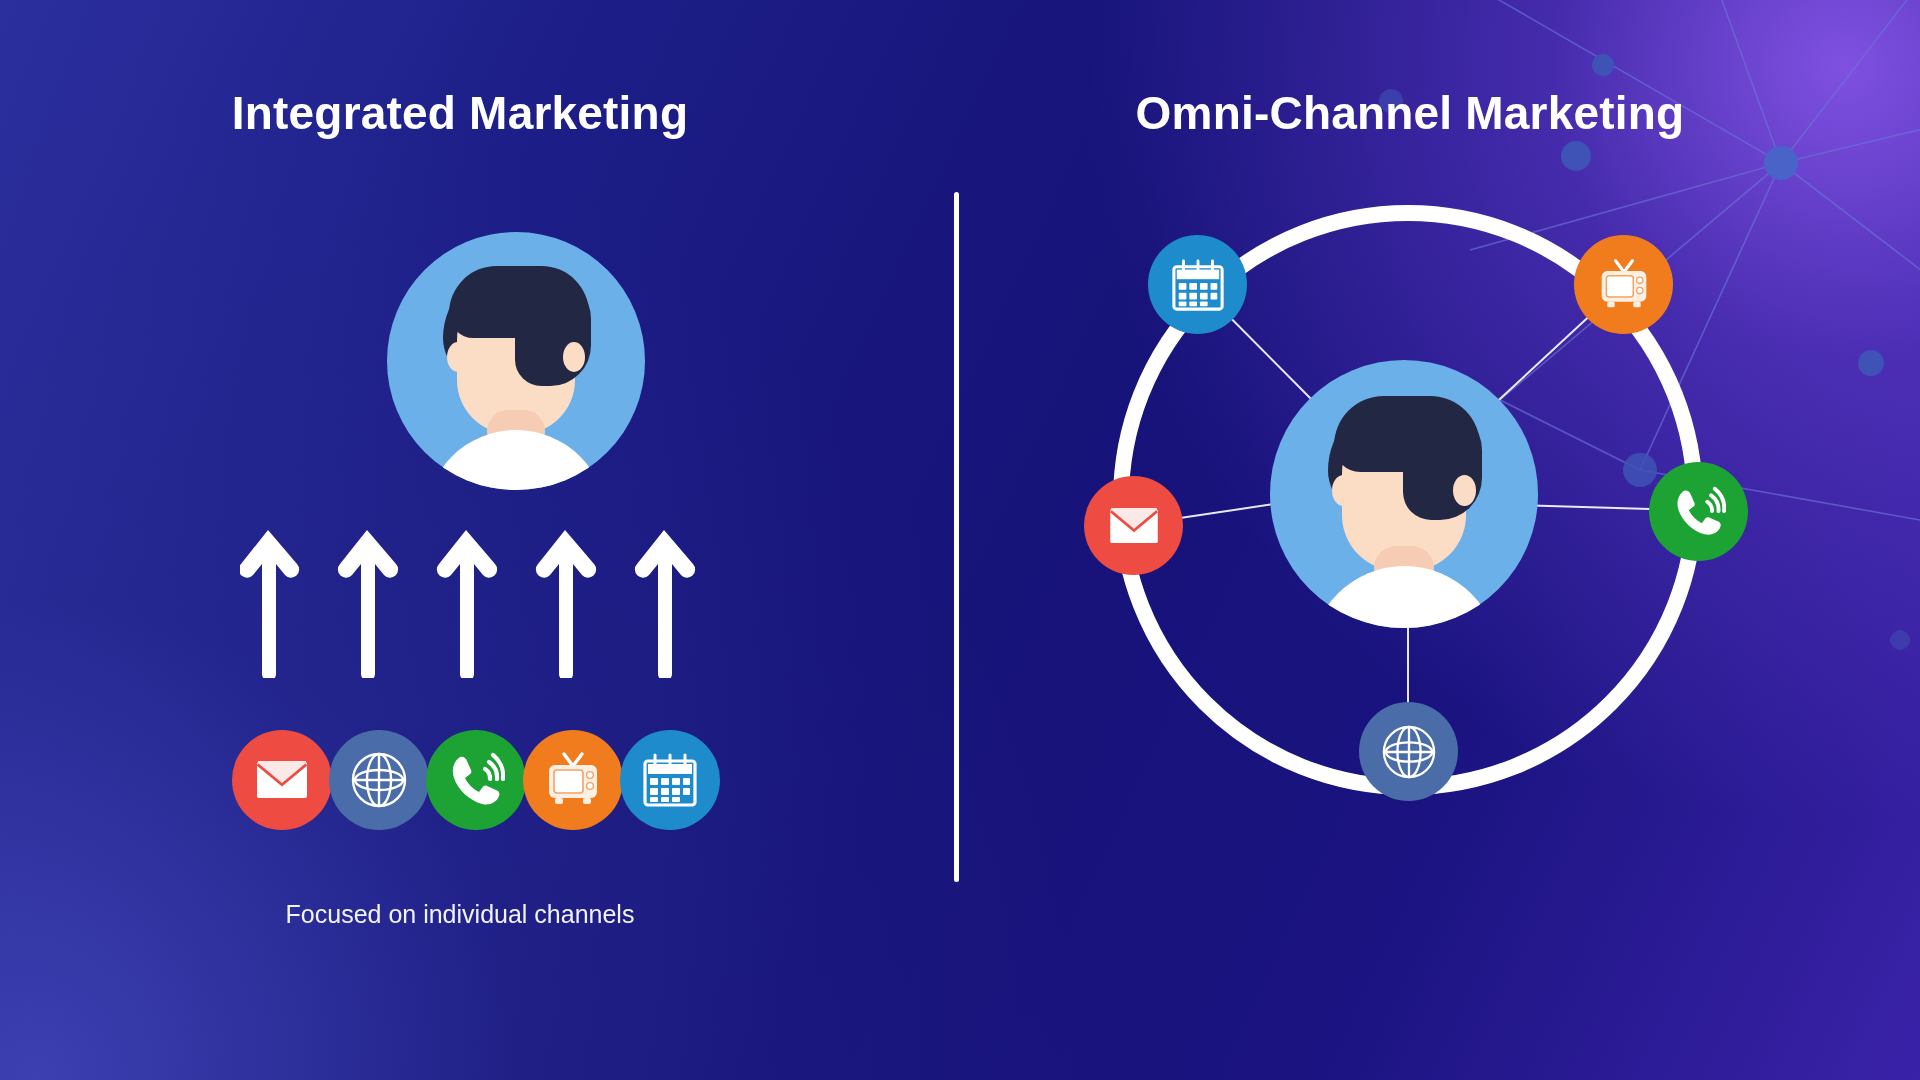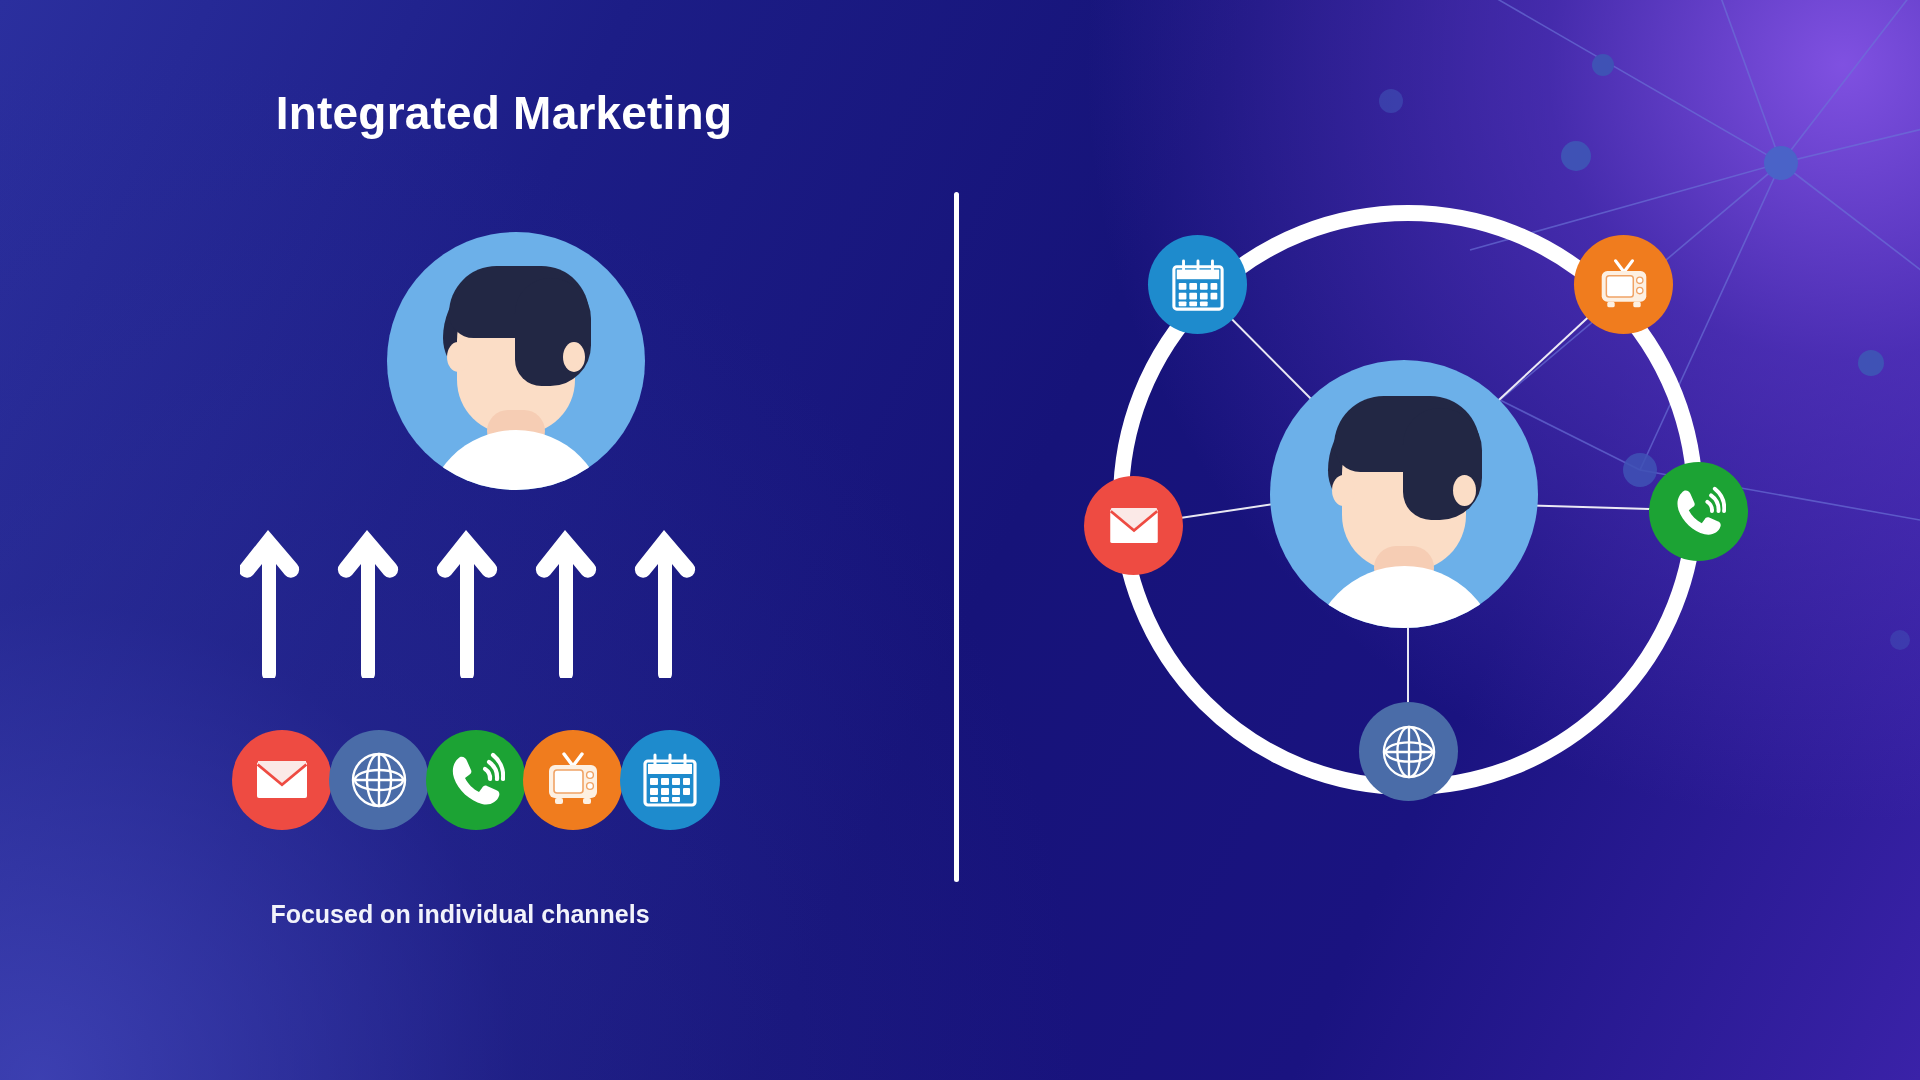--- a/index.html
+++ b/index.html
@@ -15,32 +15,31 @@
       radial-gradient(circle at 2% 100%, rgba(70,74,190,.75) 0%, rgba(45,48,150,.35) 22%, rgba(26,26,122,0) 48%),
       linear-gradient(115deg,#2b2f9e 0%,#1c1d86 26%,#161379 52%,#1a1380 74%,#3a22a8 100%);
   }
   
   .deco{position:absolute;inset:0;pointer-events:none;}
   
   .title{
     position:absolute;top:86px;
     color:#ffffff;font-size:46px;font-weight:700;letter-spacing:.2px;
     white-space:nowrap;
-    padding-left:44px;
   }
   #title-left{left:0;width:920px;text-align:center;}
   #title-right{left:900px;width:1020px;text-align:center;}
   
   #divider{
     position:absolute;left:954px;top:192px;width:5px;height:690px;
     background:#ffffff;border-radius:3px;
   }
   
   .caption{
-    position:absolute;color:#f2f3fb;font-size:25px;font-weight:700;white-space:nowrap;
+    position:absolute;color:#f2f3fb;font-size:25px;font-weight:400;white-space:nowrap;
   }
   #caption-left{left:0;width:920px;text-align:center;top:900px;}
   #caption-right{left:900px;width:1020px;text-align:center;top:900px;}
   
   #avatar-left{position:absolute;left:387px;top:232px;width:258px;height:258px;}
   .avatar{position:relative;border-radius:50%;overflow:hidden;background:#6cb0e9;}
   .av-hair{position:absolute;border-radius:50% 50% 42% 42%/58% 58% 42% 42%;background:#222744;}
   .av-face{position:absolute;background:#fbddc6;}
   .av-ear{position:absolute;background:#fbddc6;border-radius:50%;}
   .av-neck{position:absolute;background:#f6cdb4;}
@@ -84,20 +83,21 @@
     <circle cx="1781" cy="163" r="17" fill="#4a63c8"></circle>
     <circle cx="1603" cy="65" r="11" fill="#3f52b5"></circle>
     <circle cx="1576" cy="156" r="15" fill="#3f52b5"></circle>
     <circle cx="1871" cy="363" r="13" fill="#3f52b5"></circle>
     <circle cx="1640" cy="470" r="17" fill="#3f52b5" opacity=".85"></circle>
     <circle cx="1391" cy="101" r="12" fill="#3f52b5" opacity=".6"></circle>
     <circle cx="1900" cy="640" r="10" fill="#3f52b5" opacity=".5"></circle>
   </svg>
 
   <div class="title" id="title-left">Integrated Marketing</div>
+  <div class="title" id="title-right">Omni-Channel Marketing</div>
 
   <div id="divider"></div>
 
   <div id="avatar-left" class="avatar">
     <div class="av-hair" style="left:56px;top:34px;width:146px;height:124px;"></div>
     <div class="av-face" style="left:70px;top:52px;width:118px;height:150px;border-radius:56px 56px 54px 54px;"></div>
     <div class="av-hair" style="left:62px;top:34px;width:140px;height:72px;border-radius:70px 70px 28px 36px;"></div>
     <div class="av-hair" style="left:128px;top:46px;width:76px;height:108px;border-radius:40px 46px 46px 30px;"></div>
     <div class="av-ear" style="left:60px;top:110px;width:22px;height:30px;"></div>
     <div class="av-ear" style="left:176px;top:110px;width:22px;height:30px;"></div>

